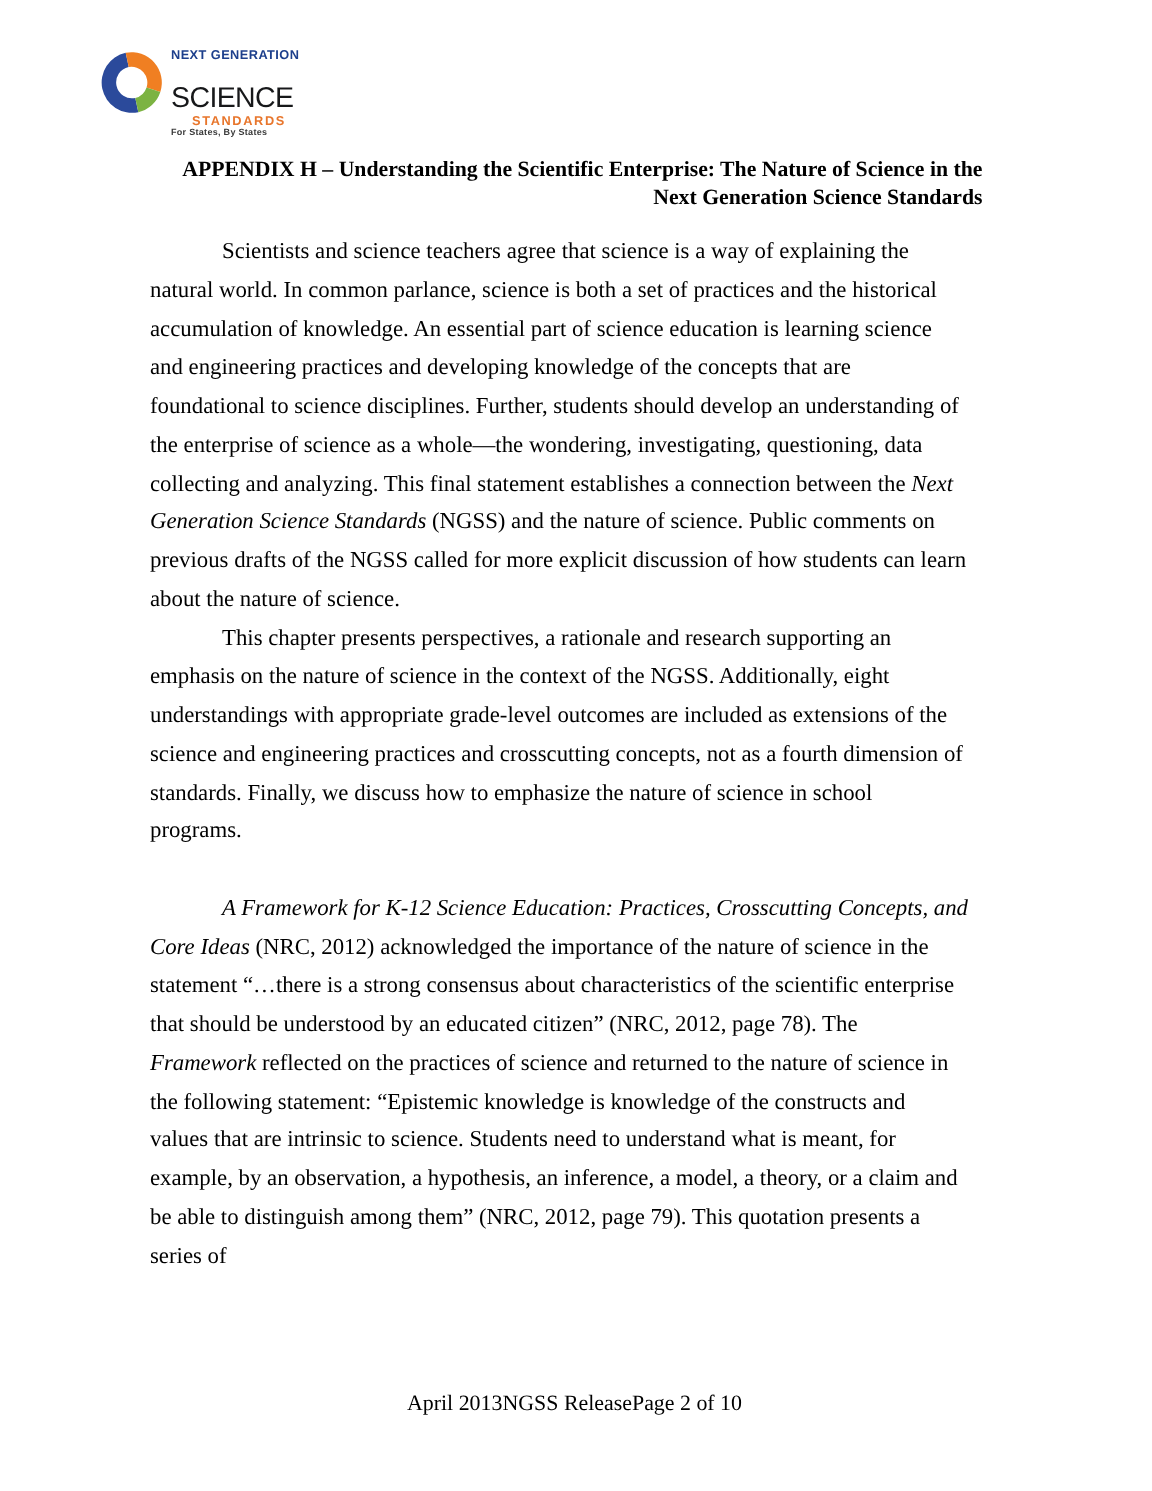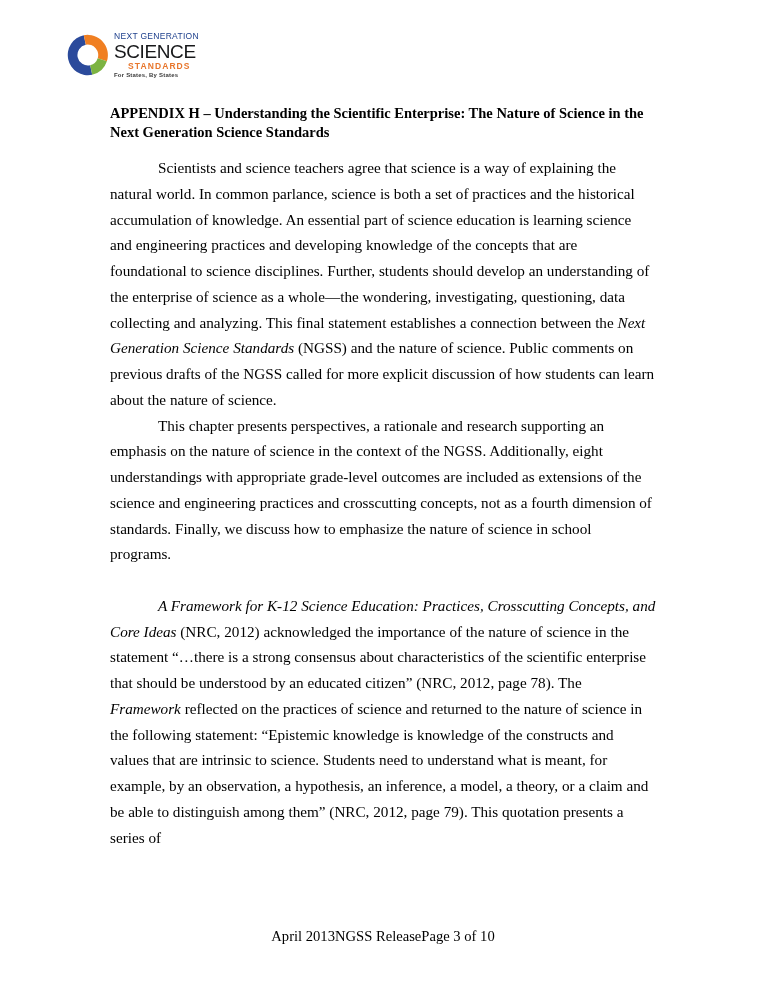--- a/index.html
+++ b/index.html
@@ -38,25 +38,25 @@
   .logo-text {
     position: absolute;
     left: 48px;
     top: 2px;
     width: 132px;
     line-height: 1;
     font-family: "Liberation Sans", "DejaVu Sans", sans-serif;
   }
   .logo-line1 {
     font-size: 8.5px;
-    font-weight: normal;
+    font-weight: bold;
     letter-spacing: 0.3px;
     color: #1d3f8c;
     display: block;
-    margin-bottom: 2px;
+    margin-bottom: 16px;
   }
   .logo-line2 {
     font-size: 19px;
     font-weight: normal;
     letter-spacing: -0.4px;
     color: #17181a;
     display: block;
     line-height: 0.95;
   }
   .logo-line3 {
@@ -76,31 +76,31 @@
     display: block;
     margin-top: 2px;
   }
 
   
   .doc-title {
     position: absolute;
     left: 110px;
     top: 104px;
     width: 545px;
-    text-align: left;
+    text-align: right;
     font-size: 14.5px;
     font-weight: bold;
     line-height: 1.32;
     margin: 0;
   }
 
   
   .body-area {
     position: absolute;
-    left: 110px;
+    left: 100px;
     top: 155px;
     width: 546px;
   }
   p.para {
     margin: 0;
     font-size: 15.2px;
     line-height: 25.75px;
     text-align: left;
     text-indent: 48px;
   }
@@ -166,16 +166,16 @@
     <div class="spacer-line"></div>
 
 
     <p class="para"><span class="it">A Framework for K-12 Science Education: Practices, Crosscutting Concepts, and Core Ideas</span><span> (NRC, 2012) acknowledged the importance of the nature of science in the statement “…there is a strong consensus about characteristics of the scientific enterprise that should be understood by an educated citizen” (NRC, 2012, page 78). The </span><span class="it">Framework</span><span> reflected on the practices of science and returned to the nature of science in the following statement: “Epistemic knowledge is knowledge of the constructs and values that are intrinsic to science. Students need to understand what is meant, for example, by an observation, a hypothesis, an inference, a model, a theory, or a claim and be able to distinguish among them” (NRC, 2012, page 79). This quotation presents a series of</span></p>
 
   </div>
 
   <div class="footer">
     <span>April 2013</span>
     <span class="footer-center">NGSS Release</span>
-    <span>Page 3 of 10</span>
+    <span>Page 2 of 10</span>
   </div>
 
 </div>
 
 </body></html>

